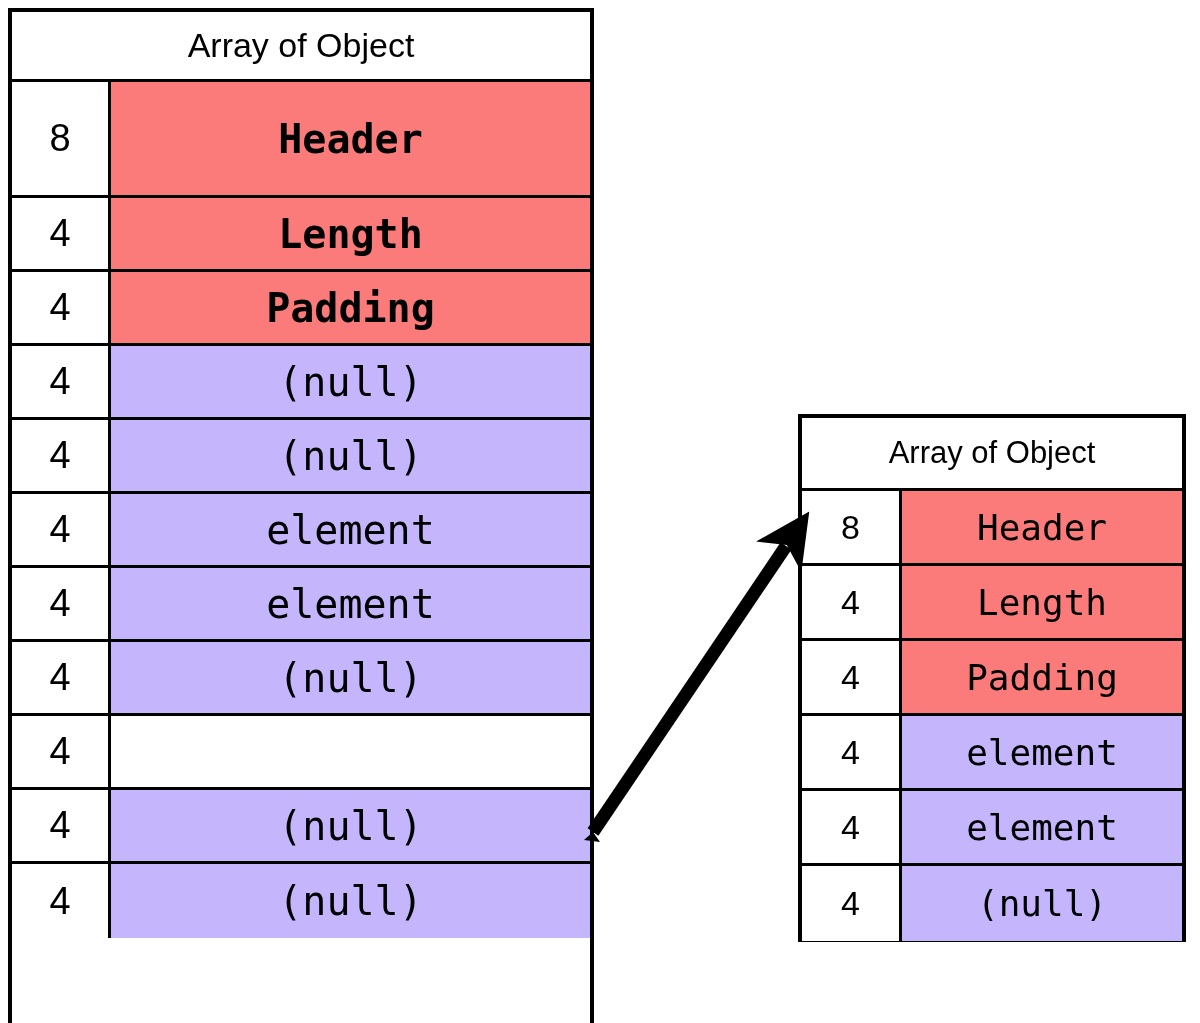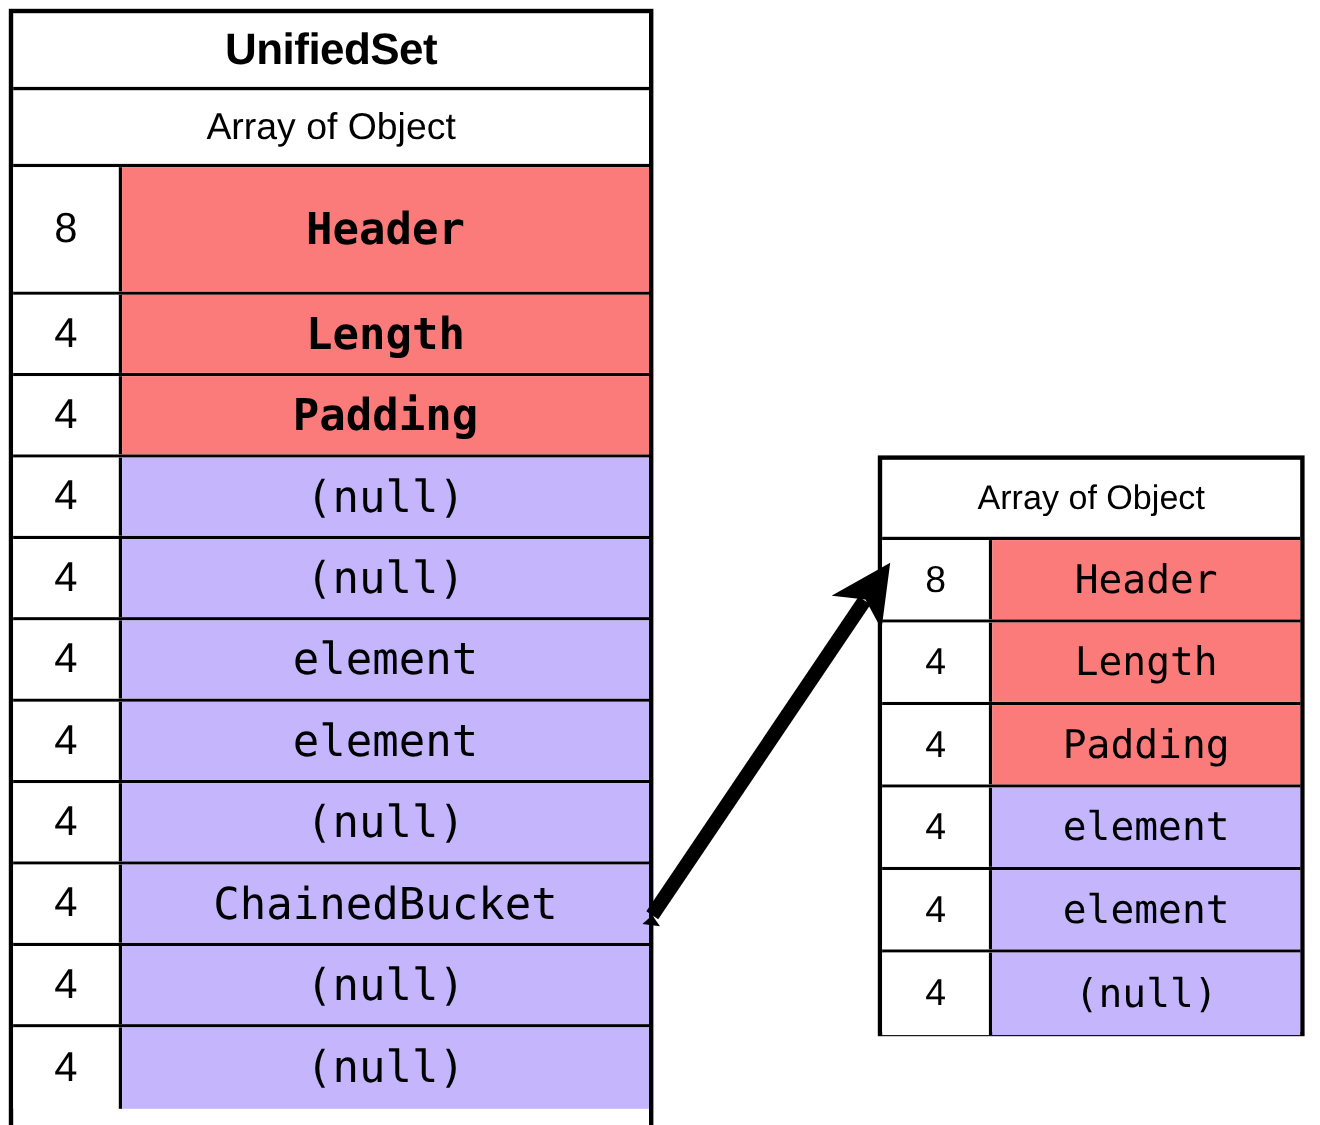--- a/index.html
+++ b/index.html
@@ -129,21 +129,20 @@
     top: 510px;
     width: 280px;
     height: 350px;
     pointer-events: none;
   }
 </style>
 </head>
 <body>
 
 <div class="mem-table" id="left-table">
-  <div class="title-row">UnifiedSet</div>
   <div class="subtitle-row">Array of Object</div>
   <div id="left-rows">
       <div class="row tall">
         <div class="size-cell">8</div>
         <div class="name-cell fill-red bold">Header</div>
       </div>
       <div class="row">
         <div class="size-cell">4</div>
         <div class="name-cell fill-red bold">Length</div>
       </div>
@@ -166,21 +165,20 @@
       <div class="row">
         <div class="size-cell">4</div>
         <div class="name-cell fill-yellow">element</div>
       </div>
       <div class="row">
         <div class="size-cell">4</div>
         <div class="name-cell fill-yellow">(null)</div>
       </div>
       <div class="row">
         <div class="size-cell">4</div>
-        <div class="name-cell fill-yellow">ChainedBucket</div>
       </div>
       <div class="row">
         <div class="size-cell">4</div>
         <div class="name-cell fill-yellow">(null)</div>
       </div>
       <div class="row">
         <div class="size-cell">4</div>
         <div class="name-cell fill-yellow">(null)</div>
       </div>
     </div>

